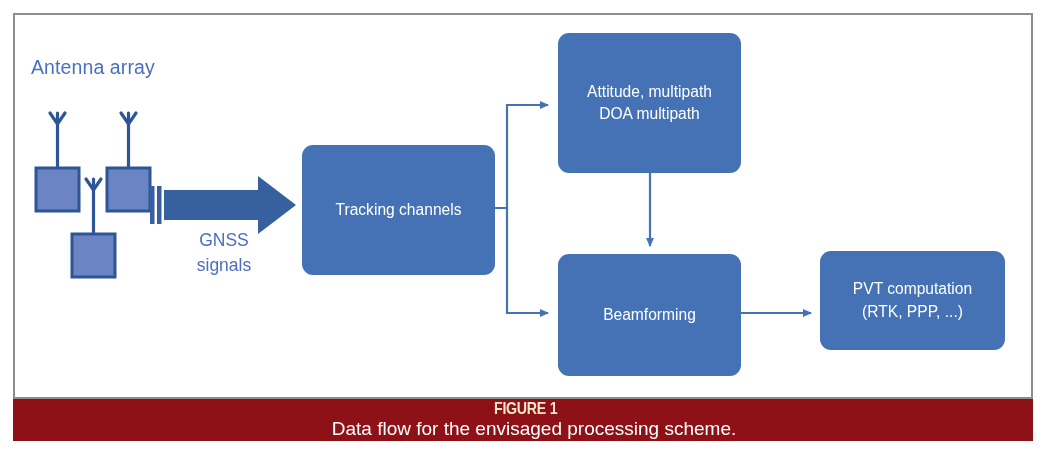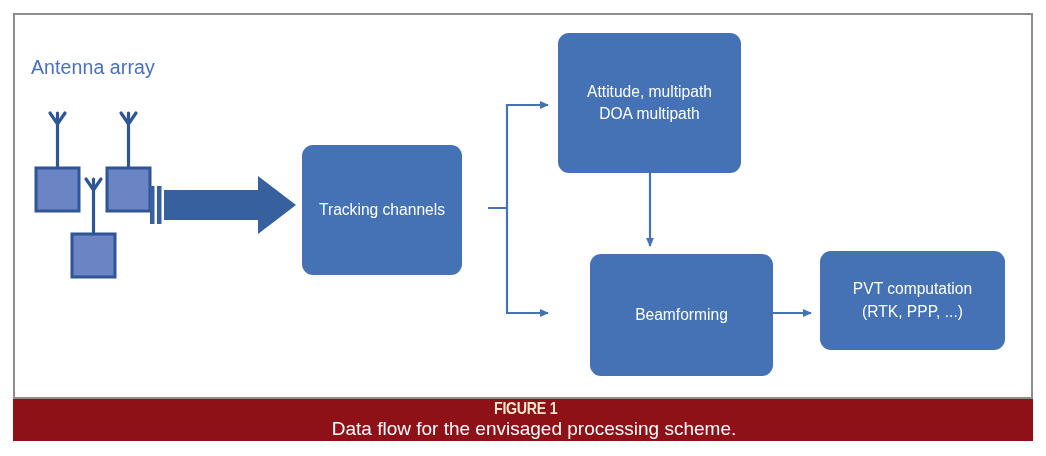--- a/index.html
+++ b/index.html
@@ -77,23 +77,23 @@
     align-items: center;
     justify-content: center;
     text-align: center;
     font-size: 15.6px;
     line-height: 1.42;
     box-sizing: border-box;
     padding: 12px 8px;
   }
   .proc-box .box-text { display: block; }
 
-  #box-tracking   { left: 302px; top: 145px; width: 160px; height: 130px; }
+  #box-tracking   { left: 302px; top: 145px; width: 193px; height: 130px; }
   #box-attitude   { left: 558px; top: 33px;  width: 183px; height: 140px; }
-  #box-beamform   { left: 558px; top: 254px; width: 183px; height: 122px; margin-left: 32px; }
+  #box-beamform   { left: 558px; top: 254px; width: 183px; height: 122px; }
   #box-pvt        { left: 820px; top: 251px; width: 185px; height: 99px; }
 
   
   .caption-bar {
     position: absolute;
     left: 13px;
     top: 399px;
     width: 1020px;
     height: 42px;
     background: #8e1117;
@@ -185,20 +185,24 @@
       <path d="M 650 173 L 650 246" fill="none" stroke="#4472b4" stroke-width="2.2" marker-end="url(#arrowhead-d)"></path>
     </g>
 
     <g>
       <path d="M 741 313 L 811 313" fill="none" stroke="#4472b4" stroke-width="2.2" marker-end="url(#arrowhead-r)"></path>
     </g>
   </svg>
 
   <div class="section-label">Antenna array</div>
 
+  <div class="flow-caption">
+    <span>GNSS</span><br>
+    <span>signals</span>
+  </div>
 
   <div class="proc-box" id="box-tracking">
     <span class="box-text">
       <span>Tracking channels</span>
     </span>
   </div>
 
   <div class="proc-box" id="box-attitude">
     <span class="box-text">
       <span>Attitude, multipath</span><br>

